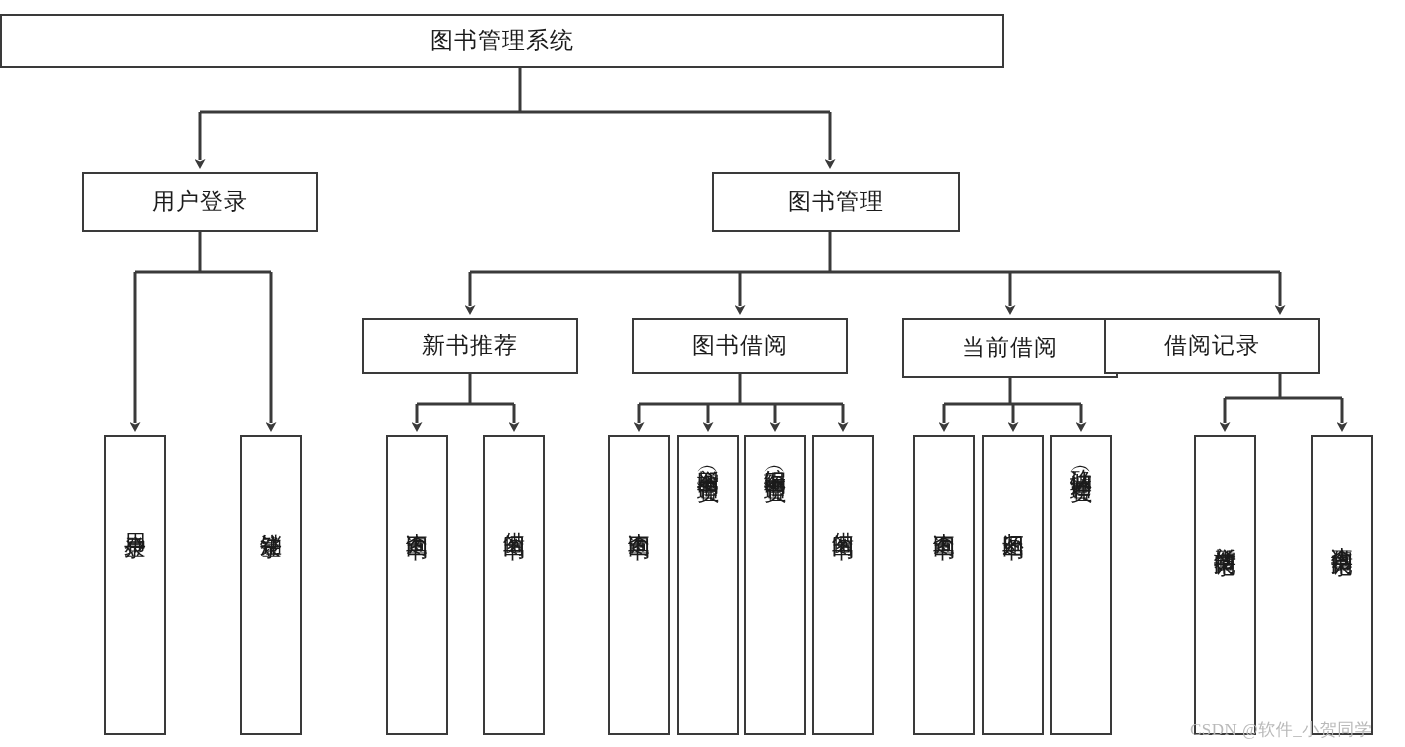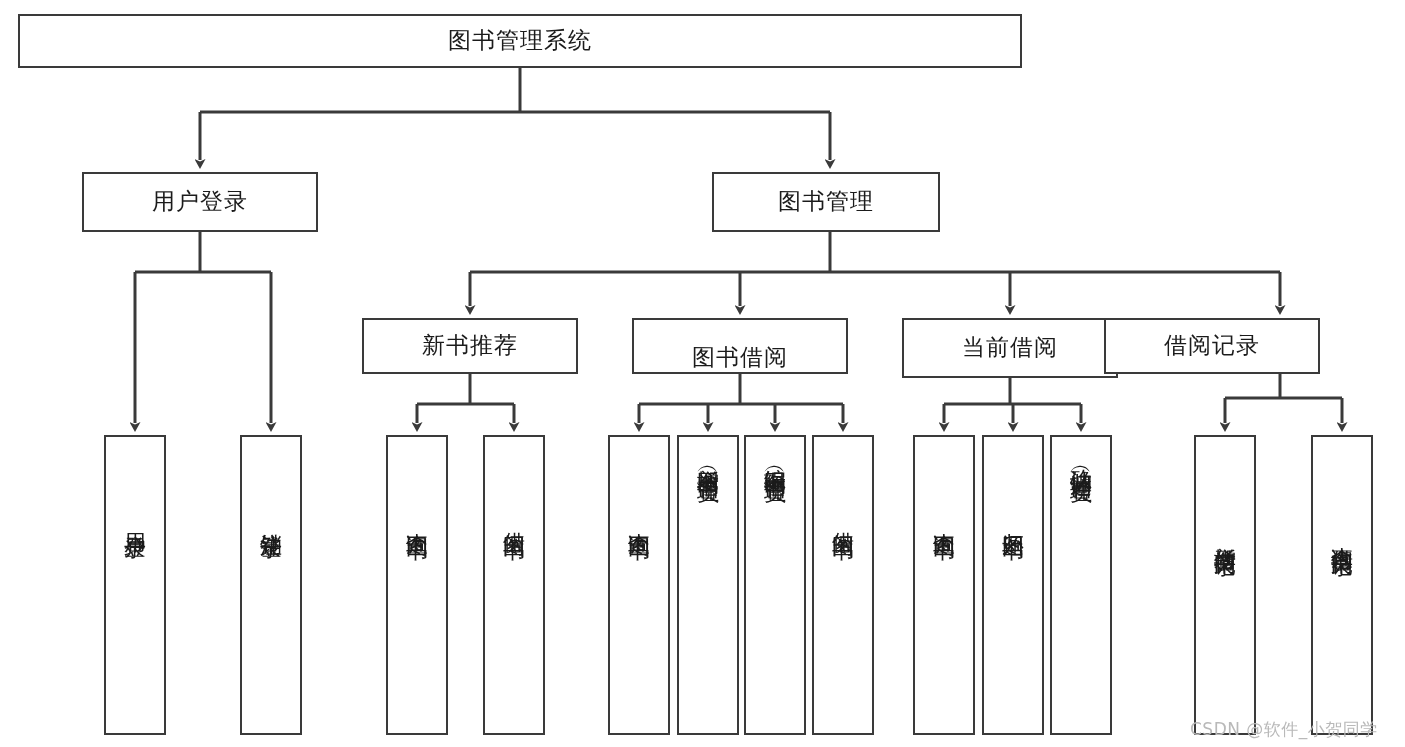--- a/index.html
+++ b/index.html
@@ -132,37 +132,37 @@
     </g>
 
     <g stroke="#3a3a3a" stroke-width="3" fill="none">
       <path d="M1280,374 L1280,398"></path>
       <path d="M1225,398 L1342,398"></path>
       <path d="M1225,398 L1225,423" marker-end="url(#arrow)"></path>
       <path d="M1342,398 L1342,423" marker-end="url(#arrow)"></path>
     </g>
   </svg>
 
-  <div class="node horiz" style="left:18px; top:14px; width:1004px; height:54px;">
+  <div class="node horiz" style="left:0; top:14px; width:1004px; height:54px;">
     <span class="node-label">图书管理系统</span>
   </div>
 
   <div class="node horiz" style="left:82px; top:172px; width:236px; height:60px;">
     <span class="node-label">用户登录</span>
   </div>
 
-  <div class="node horiz" style="left:712px; top:172px; width:228px; height:60px;">
+  <div class="node horiz" style="left:712px; top:172px; width:248px; height:60px;">
     <span class="node-label">图书管理</span>
   </div>
 
   <div class="node horiz" style="left:362px; top:318px; width:216px; height:56px;text-align:right;">
     <span class="node-label">新书推荐</span>
   </div>
 
-  <div class="node horiz" style="left:632px; top:318px; width:216px; height:56px;align-items:flex-end;">
+  <div class="node horiz" style="left:632px; top:318px; width:216px; height:56px;">
     <span class="node-label">图书借阅</span>
   </div>
 
   <div class="node horiz" style="left:902px; top:318px; width:216px; height:60px;">
     <span class="node-label">当前借阅</span>
   </div>
 
   <div class="node horiz" style="left:1104px; top:318px; width:216px; height:56px;">
     <span class="node-label">借阅记录</span>
   </div>
@@ -212,15 +212,15 @@
   </div>
 
   <div class="node vert pad-big" style="left:1194px; top:435px; width:62px; height:300px;">
     <span class="node-label">新增借阅记录</span>
   </div>
 
   <div class="node vert pad-big" style="left:1311px; top:435px; width:62px; height:300px;">
     <span class="node-label">查询借阅记录</span>
   </div>
 
-  <div class="watermark" style="left:1190px; top:718px;">CSDN @软件_小贺同学</div>
+  <div class="watermark" style="left:1190px; top:718px;font-family:Liberation Serif, serif;">CSDN @软件_小贺同学</div>
 
 </div>
 
 </body></html>

